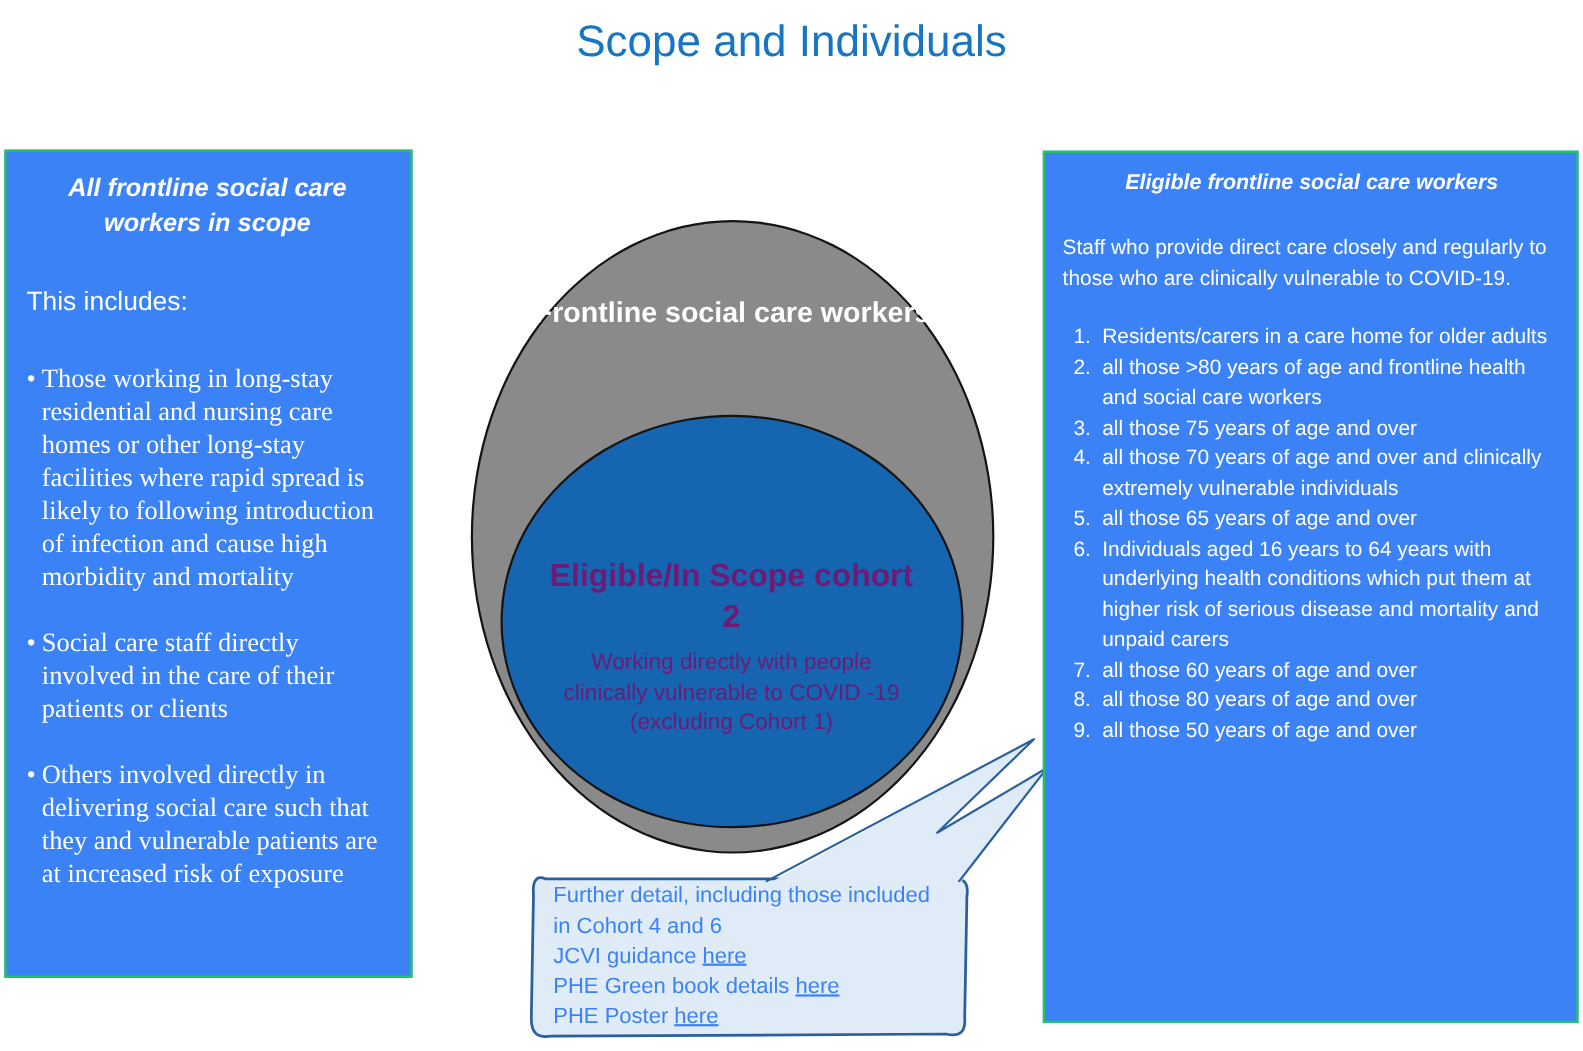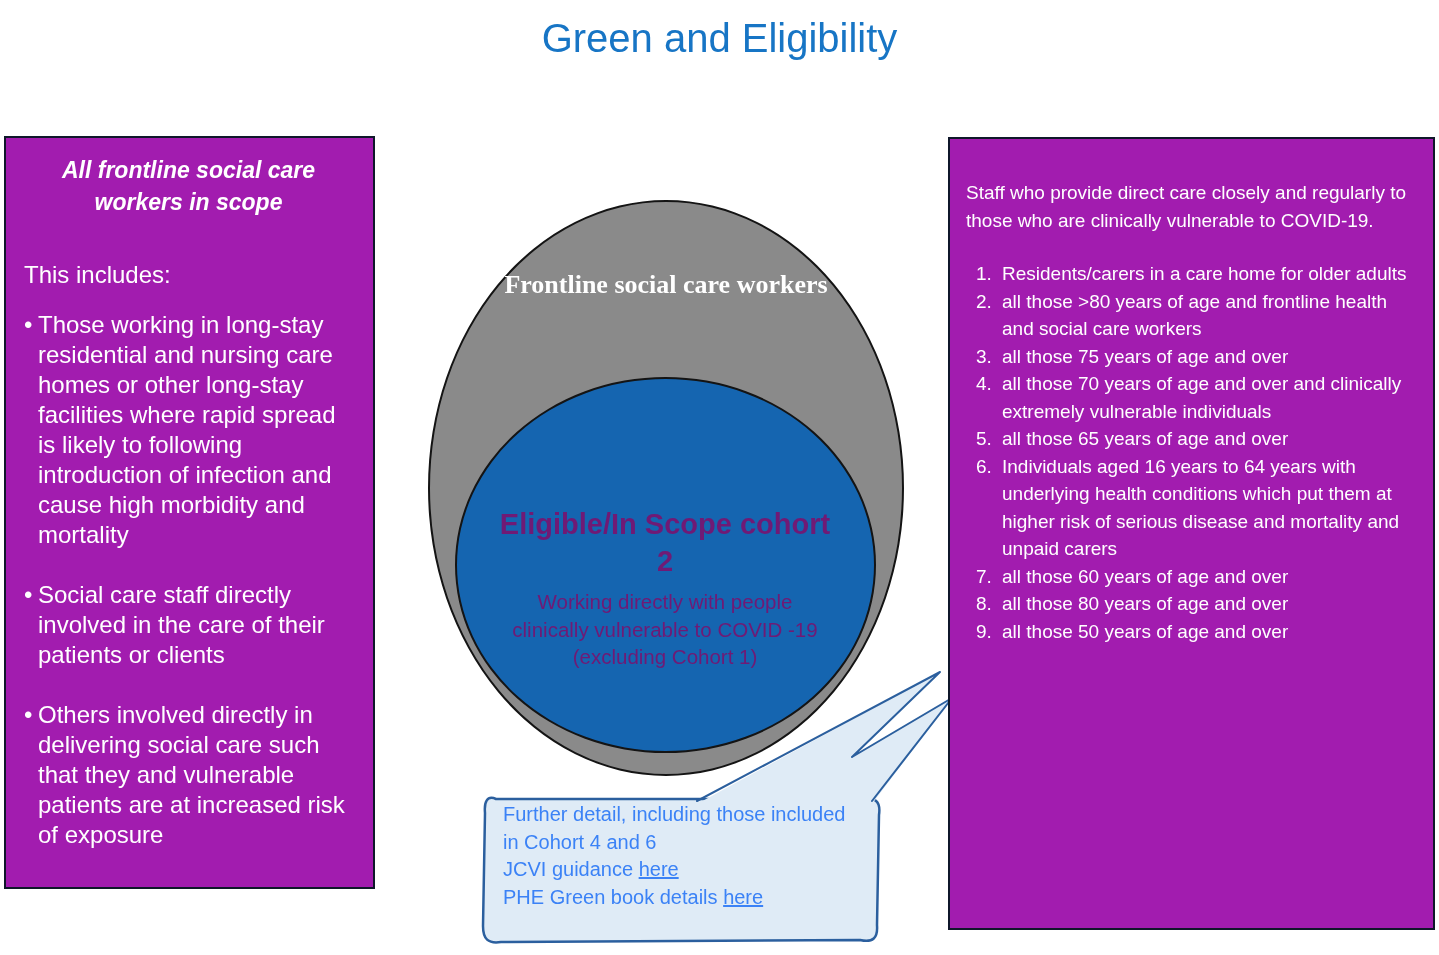--- a/index.html
+++ b/index.html
@@ -12,73 +12,73 @@
   .abs{position:absolute;}
 
   
   .slide-title{
     top:16px;left:0;width:1439px;text-align:center;
     font-size:40px;color:#1775C5;letter-spacing:0px;
   }
 
   
   .panel{
-    background:#a21caf;border:2px solid #0f172a;color:#ffffff;
+    background:#3b82f6;border:2px solid #22c55e;color:#ffffff;
     box-sizing:border-box;
   }
   .panel-left{left:4px;top:136px;width:371px;height:753px;padding:12px 20px 0 18px;}
   .panel-right{left:948px;top:137px;width:487px;height:793px;padding:8px 14px 0 16px;}
 
   .panel-heading{
     font-weight:bold;font-style:italic;text-align:center;
   }
   .panel-left .panel-heading{font-size:23px;line-height:32px;margin:4px 6px 0 6px;}
   .panel-right .panel-heading{font-size:19.5px;line-height:27px;margin-top:6px;}
 
   .pl-body{font-size:24px;line-height:30px;}
   .pl-intro{margin-top:42px;}
-  .bullets{margin-top:20px;}
+  .bullets{margin-top:40px;font-family:Liberation Serif, serif;}
   .bullet{position:relative;padding-left:14px;margin-bottom:30px;}
   .bullet::before{content:"\2022";position:absolute;left:0;top:0;}
 
   .pr-body{font-size:19px;line-height:27.5px;}
   .pr-para1{margin-top:32px;}
   .pr-para2{margin-top:27px;}
   .bi{font-weight:bold;font-style:italic;}
   .b{font-weight:bold;}
   ol.cohorts{
     margin:26px 0 0 0;padding-left:31px;
   }
   ol.cohorts li{padding-left:5px;}
 
   
   .ellipse{border-radius:50%;box-sizing:border-box;border:2px solid #141414;}
   .outer-ellipse{left:428px;top:200px;width:476px;height:576px;background:#8A8A8A;}
   .inner-ellipse{left:455px;top:377px;width:421px;height:376px;background:#1565B0;}
 
   .outer-label{
     left:475px;top:264px;width:382px;text-align:center;color:#ffffff;
-    font-size:26px;font-weight:bold;line-height:41px;font-family:Liberation Serif, serif;
+    font-size:26px;font-weight:bold;line-height:41px;
   }
   .inner-text{left:498px;top:506px;width:334px;text-align:center;color:#701a75;}
   .inner-title{font-size:29px;font-weight:bold;line-height:37px;}
   .inner-subtitle{font-size:20.5px;line-height:27.5px;margin-top:8px;}
 
   
   .callout-svg{left:470px;top:630px;width:500px;height:325px;}
   .callout-text{
     left:503px;top:801px;width:346px;color:#3b82f6;
     font-size:20px;line-height:27.5px;
   }
   .callout-text a{color:inherit;text-decoration:underline;cursor:pointer;}
 </style>
 </head>
 <body>
 
-<div class="abs slide-title">Green and Eligibility</div>
+<div class="abs slide-title">Scope and Individuals</div>
 
 <div class="abs panel panel-left">
   <div class="panel-heading">All frontline social care workers in scope</div>
   <div class="pl-body pl-intro">This includes:</div>
   <div class="pl-body bullets">
     <div class="bullet">Those working in long-stay residential and nursing care homes or other long-stay facilities where rapid spread is likely to following introduction of infection and cause high morbidity and mortality</div>
     <div class="bullet">Social care staff directly involved in the care of their patients or clients</div>
     <div class="bullet">Others involved directly in delivering social care such that they and vulnerable patients are at increased risk of exposure</div>
   </div>
 </div>
@@ -104,23 +104,25 @@
            Z" fill="#DFEBF6" stroke="#2B5F9E" stroke-width="2.5" stroke-linejoin="round"></path>
 
   <polygon points="227,174 470,42 382,127 482,68 402,174" fill="#DFEBF6"></polygon>
   <path d="M 227 171 L 470 42 L 382 127 M 382 127 L 482 68 L 402 171" fill="none" stroke="#2B5F9E" stroke-width="2" stroke-linejoin="round" stroke-linecap="round"></path>
 </svg>
 
 <div class="abs callout-text">
   <div>Further detail, including those included in Cohort 4 and 6</div>
   <div class="callout-line"><span>JCVI guidance </span><a href="#">here</a></div>
   <div class="callout-line"><span>PHE Green book details </span><a href="#">here</a></div>
+  <div class="callout-line"><span>PHE Poster </span><a href="#">here</a></div>
 </div>
 
 <div class="abs panel panel-right">
+  <div class="panel-heading">Eligible frontline social care workers</div>
   <div class="pr-body pr-para1">Staff who provide direct care closely and regularly to those who are clinically vulnerable to COVID-19.</div>
   <ol class="cohorts pr-body">
     <li>Residents/carers in a care home for older adults</li>
     <li>all those &gt;80 years of age and frontline health and social care workers</li>
     <li>all those 75 years of age and over</li>
     <li>all those 70 years of age and over and clinically extremely vulnerable individuals</li>
     <li>all those 65 years of age and over</li>
     <li>Individuals aged 16 years to 64 years with underlying health conditions which put them at higher risk of serious disease and mortality and unpaid carers</li>
     <li>all those 60 years of age and over</li>
     <li>all those 80 years of age and over</li>

